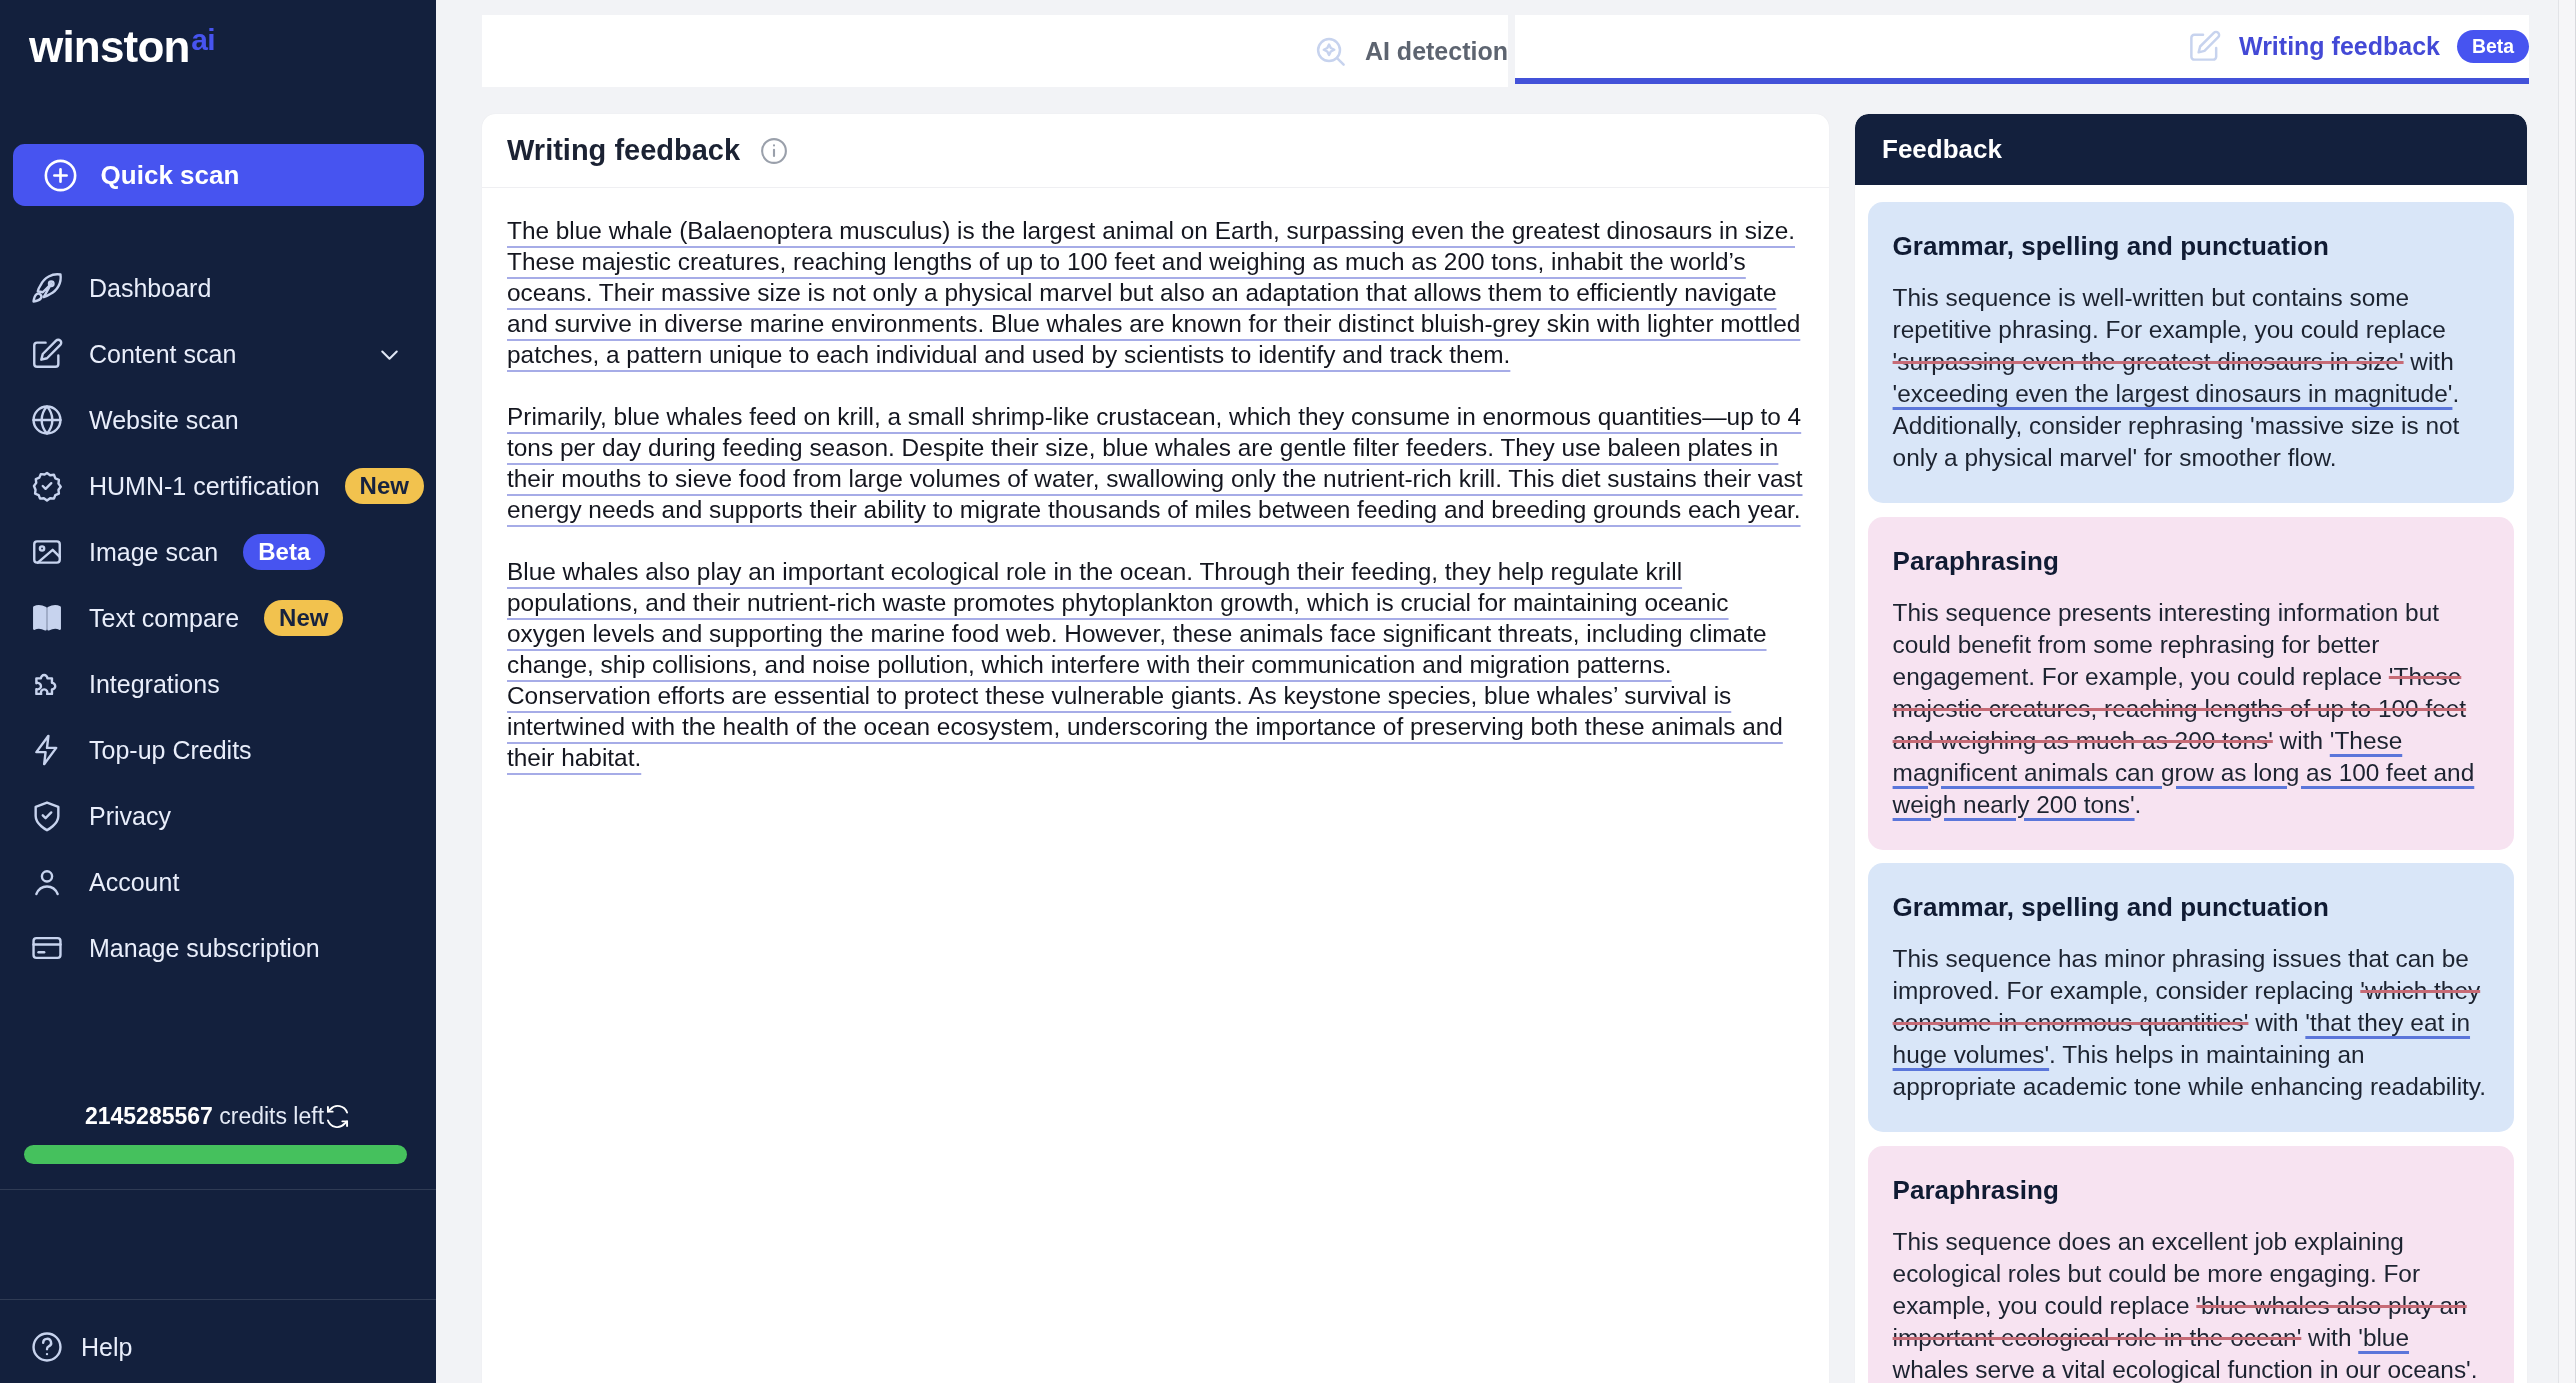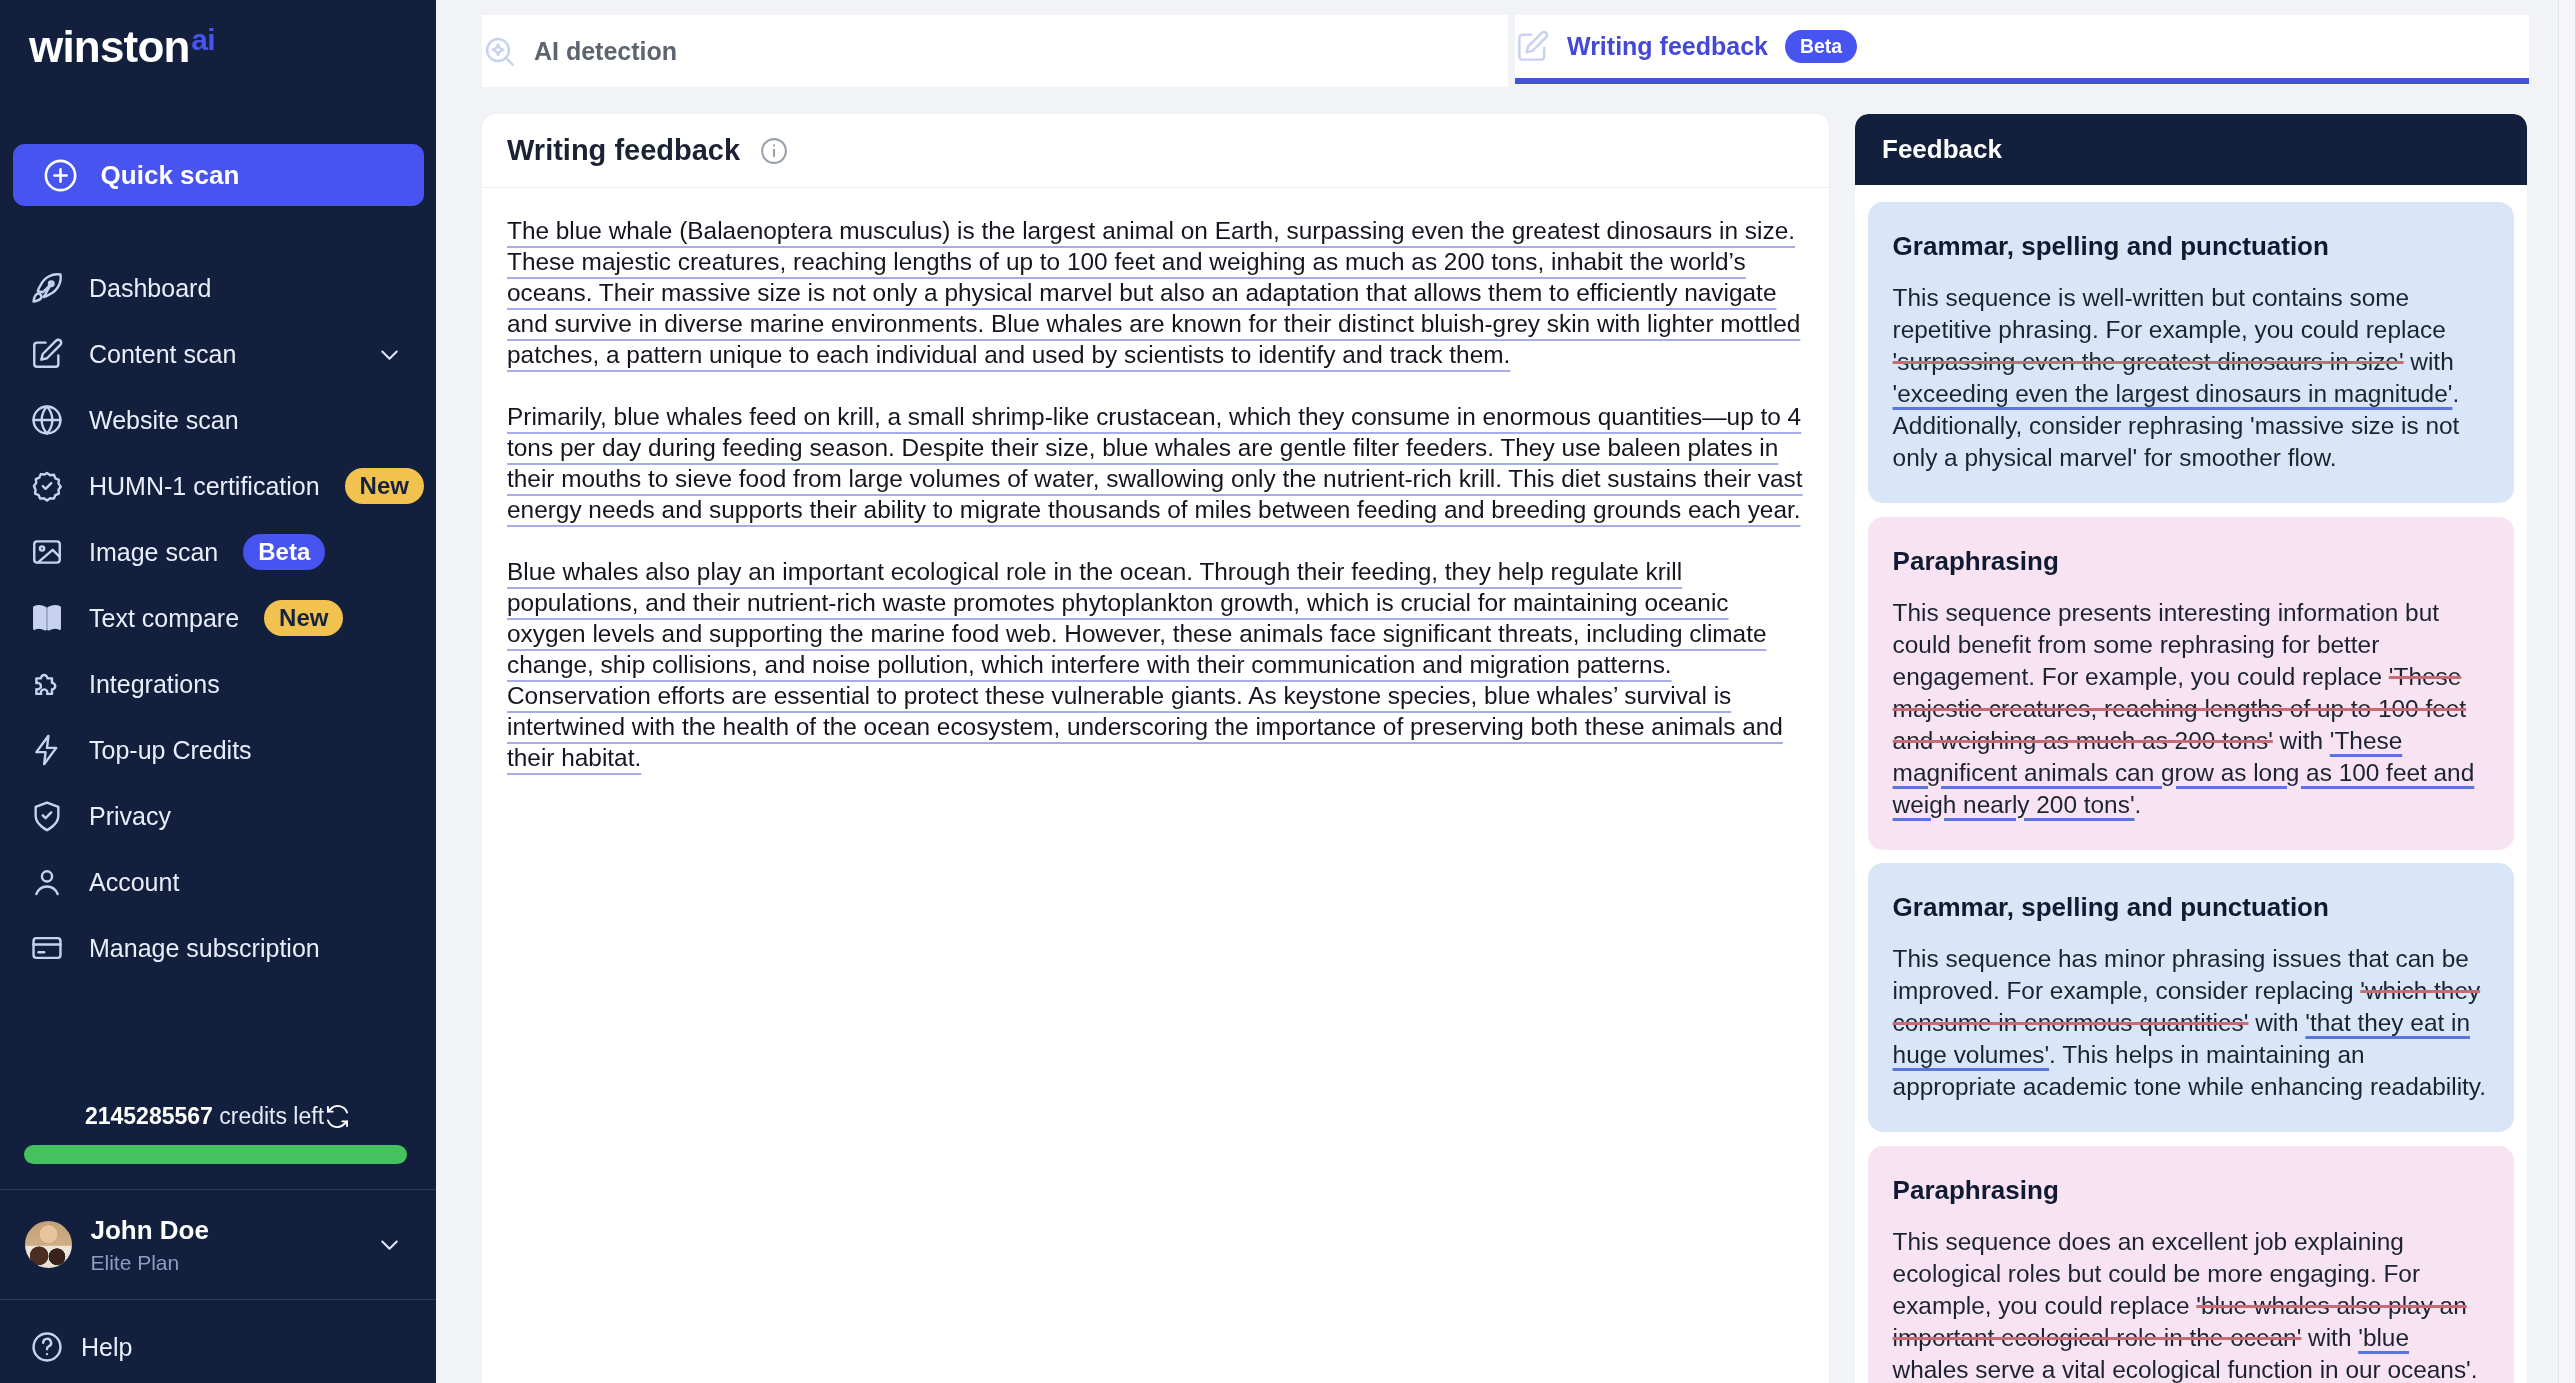--- a/index.html
+++ b/index.html
@@ -37,21 +37,21 @@
       radial-gradient(circle at 30% 74%, #4a2e20 0 19%, rgba(0,0,0,0) 20%),
       radial-gradient(circle at 68% 76%, #38231a 0 17%, rgba(0,0,0,0) 18%),
       linear-gradient(180deg,#c2a078 0%,#cfae86 52%,#ece7dd 53%,#e6e1d6 100%); }
   .user-meta { flex:1 1 auto; }
   .user-name { color:#ffffff; font-size:26px; font-weight:700; margin-bottom:5px; }
   .user-plan { color:#8d9cc0; font-size:21px; }
   .user-row .nav-chevron { position:static; }
   .help-row { position:absolute; left:0; top:1310px; width:436px; height:74px; display:flex; align-items:center; padding:0 30px; gap:17px; color:#e9eefb; cursor:pointer; }
   .help-row .label { font-size:25px; font-weight:500; }
   
-  .tab { position:absolute; top:15px; background:#ffffff; display:flex; align-items:center; justify-content:flex-start; gap:17px; cursor:pointer; }
+  .tab { position:absolute; top:15px; background:#ffffff; display:flex; align-items:center; justify-content:flex-end; gap:17px; cursor:pointer; }
   #tab-ai { left:482px; width:1026px; height:72px; color:#5d6470; }
   #tab-wf { left:1515px; width:1014px; height:69px; border-bottom:6.7px solid #4352d9; color:#4349d6; }
   .tab .label { font-size:25px; font-weight:600; }
   .tab .badge { font-size:19.4px; padding:6.7px 15px; }
   
   #main-card { position:absolute; left:482px; top:114px; width:1347px; bottom:0; background:#ffffff;
     border-radius:13.5px 13.5px 0 0; box-shadow:0 0.8px 1.7px rgba(16,24,40,.05); }
   .editor-header { height:74px; display:flex; align-items:center; gap:18.5px; padding:0 25px; border-bottom:0.8px solid #efeff2; }
   .editor-title { font-size:29px; font-weight:700; color:#1b2233; }
   .info-icon { color:#9aa0ab; cursor:pointer; display:inline-flex; }
@@ -211,32 +211,20 @@
           <path d="M3.5 3.5v4.2h4.2"></path>
           <path d="M3.5 15.5a8.7 8.7 0 0 0 14.8 2.9l2.2-2.1"></path>
           <path d="M20.5 20.5v-4.2h-4.2"></path>
         </svg>
       </span>
   </div>
   <div class="credit-bar"></div>
 
   <div class="sb-divider" style="top:1189px"></div>
 
-  <div class="user-row">
-    <span class="avatar"></span>
-    <span class="user-meta">
-      <span class="user-name" style="display:block">John Doe</span>
-      <span class="user-plan" style="display:block">Elite Plan</span>
-    </span>
-    <span class="nav-chevron icon">
-        <svg width="29" height="29" viewBox="0 0 24 24" fill="none" stroke="currentColor" stroke-width="1.7" stroke-linecap="round" stroke-linejoin="round">
-          <path d="M6 9.5l6 6 6-6"></path>
-        </svg>
-      </span>
-  </div>
 
   <div class="sb-divider" style="top:1299px"></div>
 
   <div class="help-row">
     <span class="icon">
         <svg width="34" height="34" viewBox="0 0 24 24" fill="none" stroke="currentColor" stroke-width="1.7" stroke-linecap="round" stroke-linejoin="round">
           <circle cx="12" cy="12" r="9.5"></circle>
           <path d="M9.3 9a2.8 2.8 0 1 1 3.9 2.6c-.9.4-1.2 1-1.2 1.9"></path>
           <path d="M12 17h.01"></path>
         </svg>

